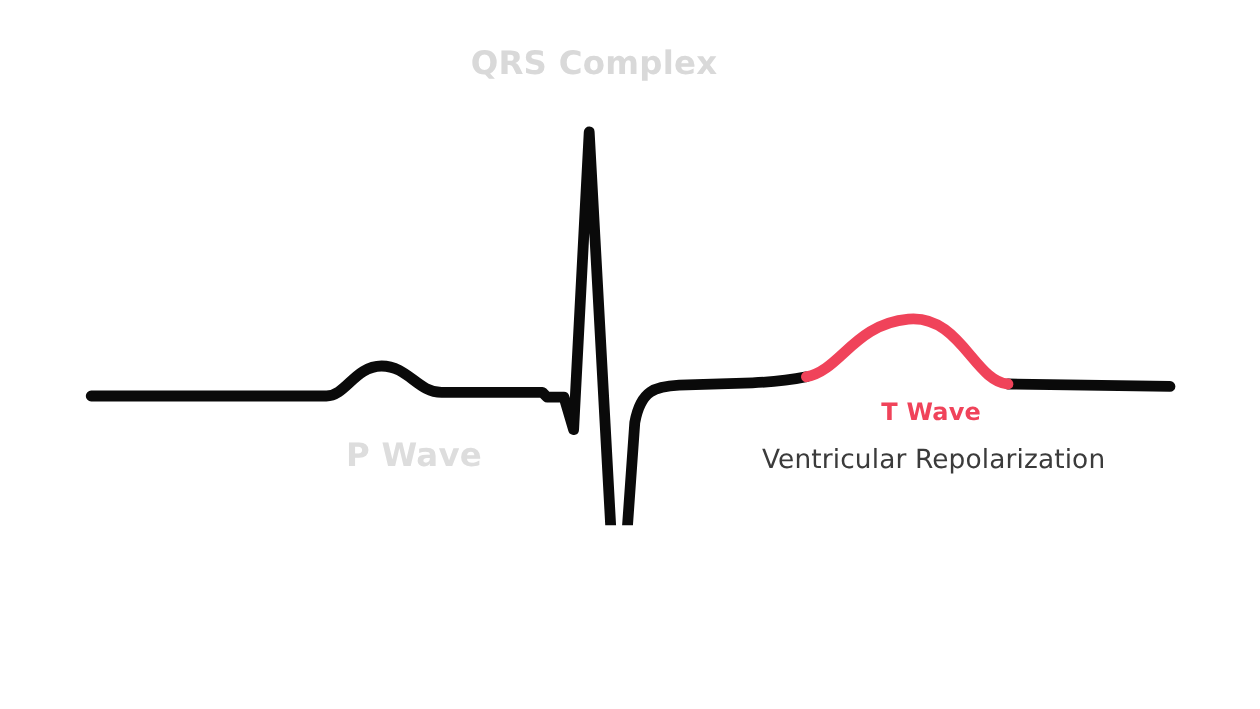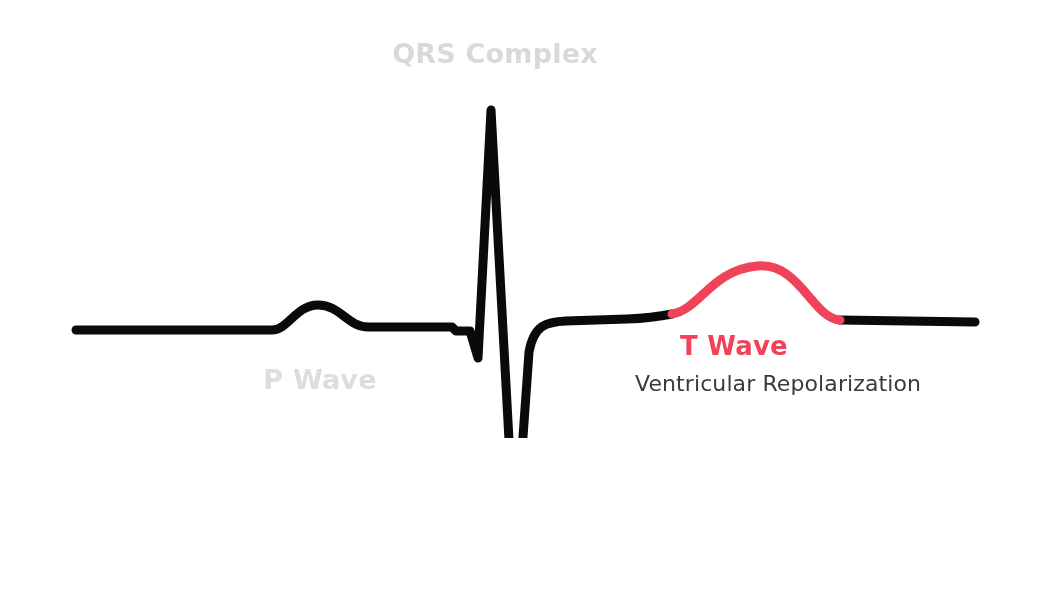--- a/index.html
+++ b/index.html
@@ -43,23 +43,23 @@
 
   #label-p {
     left: 320px;
     top: 364px;
     font-size: 27px;
     font-weight: bold;
     color: #dddddd;
   }
 
   #label-t {
-    left: 734px;
+    left: 776px;
     top: 331px;
-    font-size: 26px;
+    font-size: 20px;
     font-weight: bold;
     color: #f0435a;
   }
 
   #label-t-sub {
     left: 778px;
     top: 371px;
     font-size: 22px;
     font-weight: normal;
     color: #3b3b3b;
@@ -84,21 +84,21 @@
 
     <path id="path-main" fill="none" stroke="#0a0a0a" stroke-width="9" stroke-linecap="round" stroke-linejoin="round" d="M 76 330 L 272 330 C 288 330 296 305 318 305 C 340 305 348 327 368 327 L 452 327 L 456 331 L 470 331 L 478 358 L 491 110 L 515 550 L 529 352 C 534 325 546 322 566 321 L 627 319 C 652 318 662 316 672 314"></path>
 
     <path id="path-terminal" fill="none" stroke="#0a0a0a" stroke-width="9" stroke-linecap="round" stroke-linejoin="round" d="M 840 320 L 975 322"></path>
 
     <path id="path-twave" fill="none" stroke="#f0435a" stroke-width="9" stroke-linecap="round" stroke-linejoin="round" d="M 672 314 C 700 309 712 270 757 266 C 800 262 812 318 840 320"></path>
   </svg>
 
   <div class="label" id="label-qrs" style="color: rgb(217, 217, 217);">QRS Complex</div>
 
-  <div class="label" id="label-p" style="color: rgb(221, 221, 221);">P Wave</div>
+  <div class="label" id="label-p" style="color: rgb(221, 221, 221); margin-left: 25px;">P Wave</div>
 
   <div class="label" id="label-t" style="color: rgb(240, 67, 90);">T Wave</div>
 
   <div class="label" id="label-t-sub" style="color: rgb(59, 59, 59);">Ventricular Repolarization</div>
 
   <svg id="brand-logo" viewBox="0 0 40 30" xmlns="http://www.w3.org/2000/svg">
     <path fill="none" stroke="#d2d2d2" stroke-width="2.1" stroke-linecap="round" stroke-linejoin="round" d="M 6 19 L 9 19 L 11.5 11 L 14 22 L 17 8 L 20 22 L 22.5 13 L 25 20 L 27.5 6 L 30 19 L 33 19"></path>
   </svg>
 
 </div>

